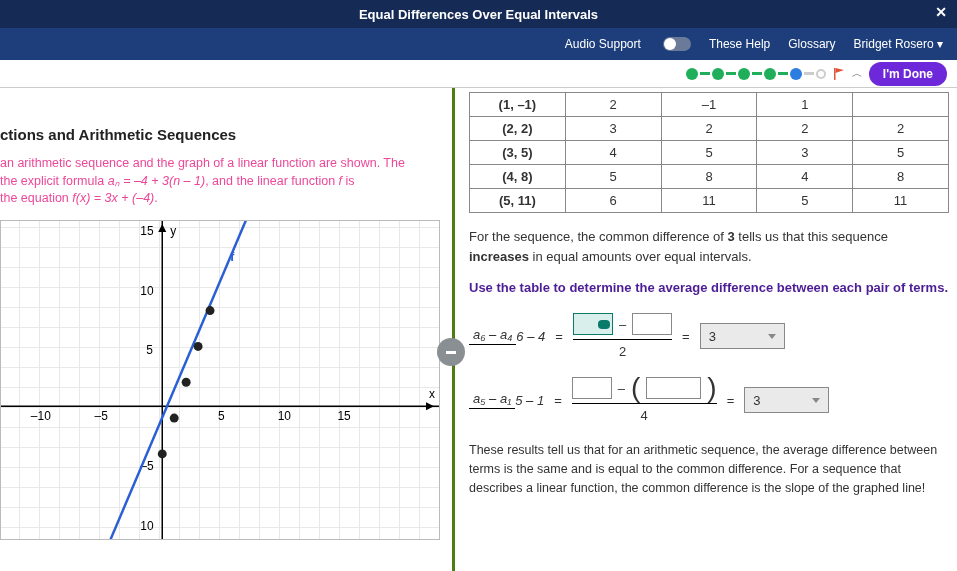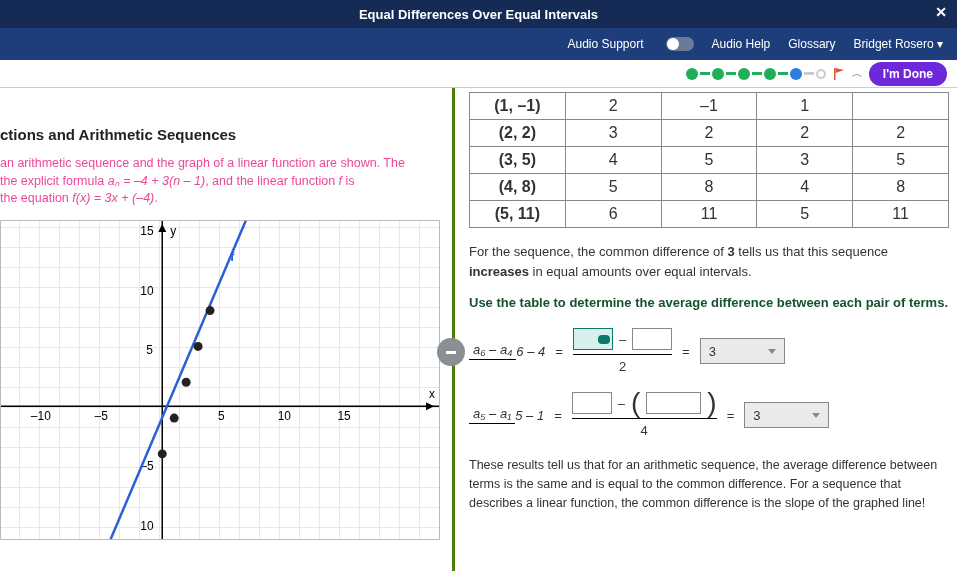--- a/index.html
+++ b/index.html
@@ -20,25 +20,25 @@
 .caret-up{font-size:11px;color:#555}
 .done-btn{background:#6d28d9;color:#fff;border:none;border-radius:14px;padding:5px 14px;font-size:12px;font-weight:bold}
 .content{display:flex;height:483px}
 .left{width:455px;border-right:3px solid #4d7c0f;padding:10px 12px 0 0;position:relative}
 .right{flex:1;padding:4px 8px 0 14px;position:relative;font-size:13px;color:#333}
 .left h2{font-size:15px;font-weight:bold;color:#222;margin:28px 0 12px 0}
 .left p{font-size:12.5px;color:#ec4899;line-height:1.4}
 .left .formula{font-style:italic}
 .graphbox{border:1px solid #bbb;margin-top:12px;height:320px;position:relative;background-image:linear-gradient(#e8e8e8 1px,transparent 1px),linear-gradient(90deg,#e8e8e8 1px,transparent 1px);background-size:20px 20px;background-position:-2px 6px;overflow:hidden}
 .graphbox svg{position:absolute;inset:0}
-table.data{border-collapse:collapse;width:100%;font-size:16px;table-layout:fixed}
+table.data{border-collapse:collapse;width:100%;font-size:13px;table-layout:fixed}
 table.data td{border:1px solid #888;text-align:center;padding:4px 0;height:22px}
 table.data td:first-child{font-weight:bold}
 .right .para{margin:14px 0;font-size:13px;line-height:1.5}
-.right .instr{color:#14532d;font-weight:bold;font-size:13px;margin:8px 0}
+.right .instr{color:#4c1d95;font-weight:bold;font-size:13px;margin:8px 0}
 .eq{display:flex;align-items:center;gap:10px;margin:18px 0;font-size:13px}
 .frac{display:inline-flex;flex-direction:row;text-align:center;font-style:italic}
 .frac .num{border-bottom:1.5px solid #000;padding:0 4px 2px}
 .frac .den{padding-top:2px}
 .box{display:inline-block;min-width:40px;height:22px;border:1px solid #888;background:#fff;vertical-align:middle}
 .ansbox{display:inline-flex;align-items:center;min-width:85px;height:26px;border:1px solid #888;background:#eaeaea;padding:0 8px;justify-content:space-between}
 .ansbox:after{content:"";border-left:4px solid transparent;border-right:4px solid transparent;border-top:5px solid #888}
 .dd{display:inline-flex;width:40px;height:22px;border:1px solid #0a7a6b;background:#d9efeb;align-items:center;justify-content:flex-end;padding-right:4px}
 .dd .ddcaret{width:0;height:0;border-left:4px solid transparent;border-right:4px solid transparent;border-top:5px solid #0a7a6b;background:#0a7a6b;box-shadow:0 0 0 2px #0a7a6b;border-radius:2px}
 .bigfrac{display:inline-flex;flex-direction:column;align-items:center}
@@ -55,21 +55,21 @@
 <div class="titlebar">
   <span>Equal Differences Over Equal Intervals</span>
   <span class="close">✕</span>
 </div>
 
 <div class="toolbar">
   <div class="aud">
     <span>Audio Support</span>
     <span class="toggle"></span>
   </div>
-  <span>Audio Help</span>
+  <span>These Help</span>
   <span>Glossary</span>
   <span><span>Bridget Rosero</span> ▾</span>
 </div>
 
 <div class="progress">
   <div class="dots">
     <span class="dot"></span>
       <span class="dotline"></span>
     <span class="dot"></span>
       <span class="dotline"></span>

